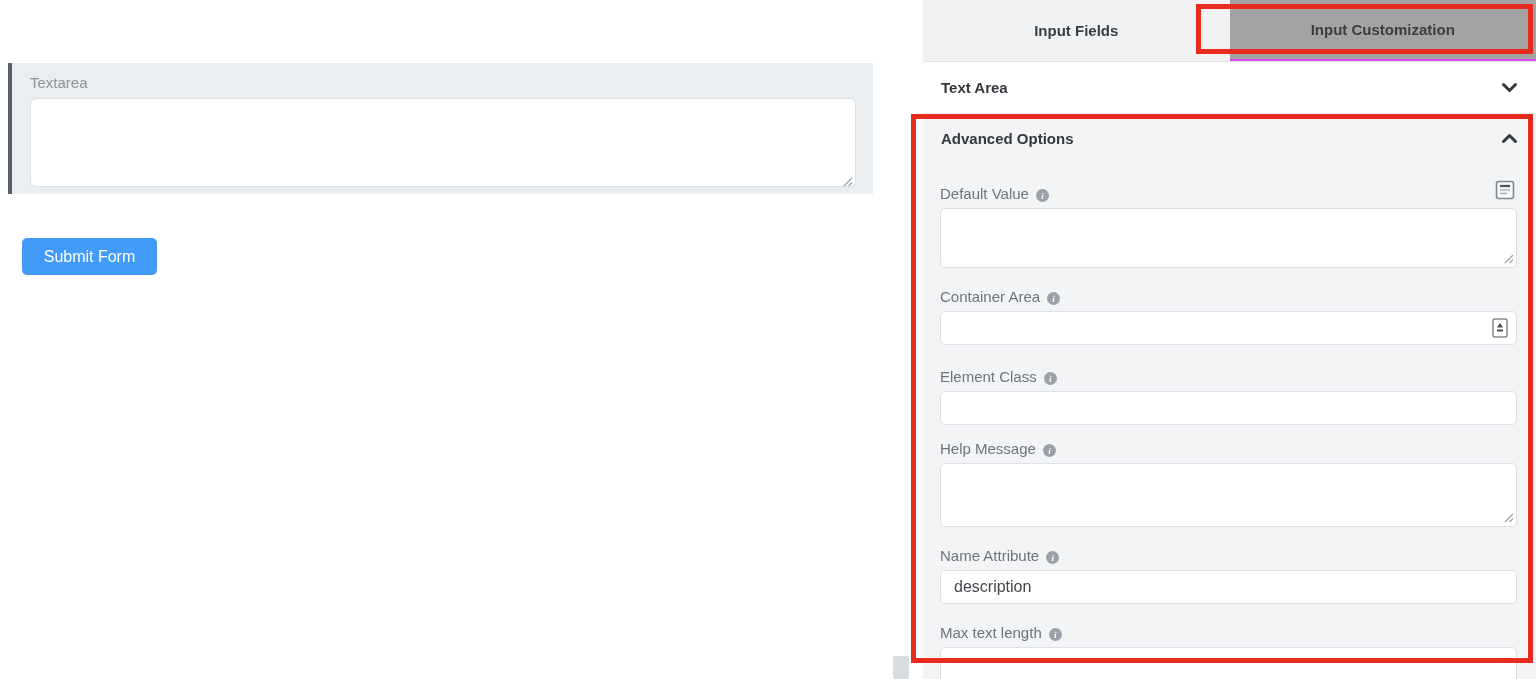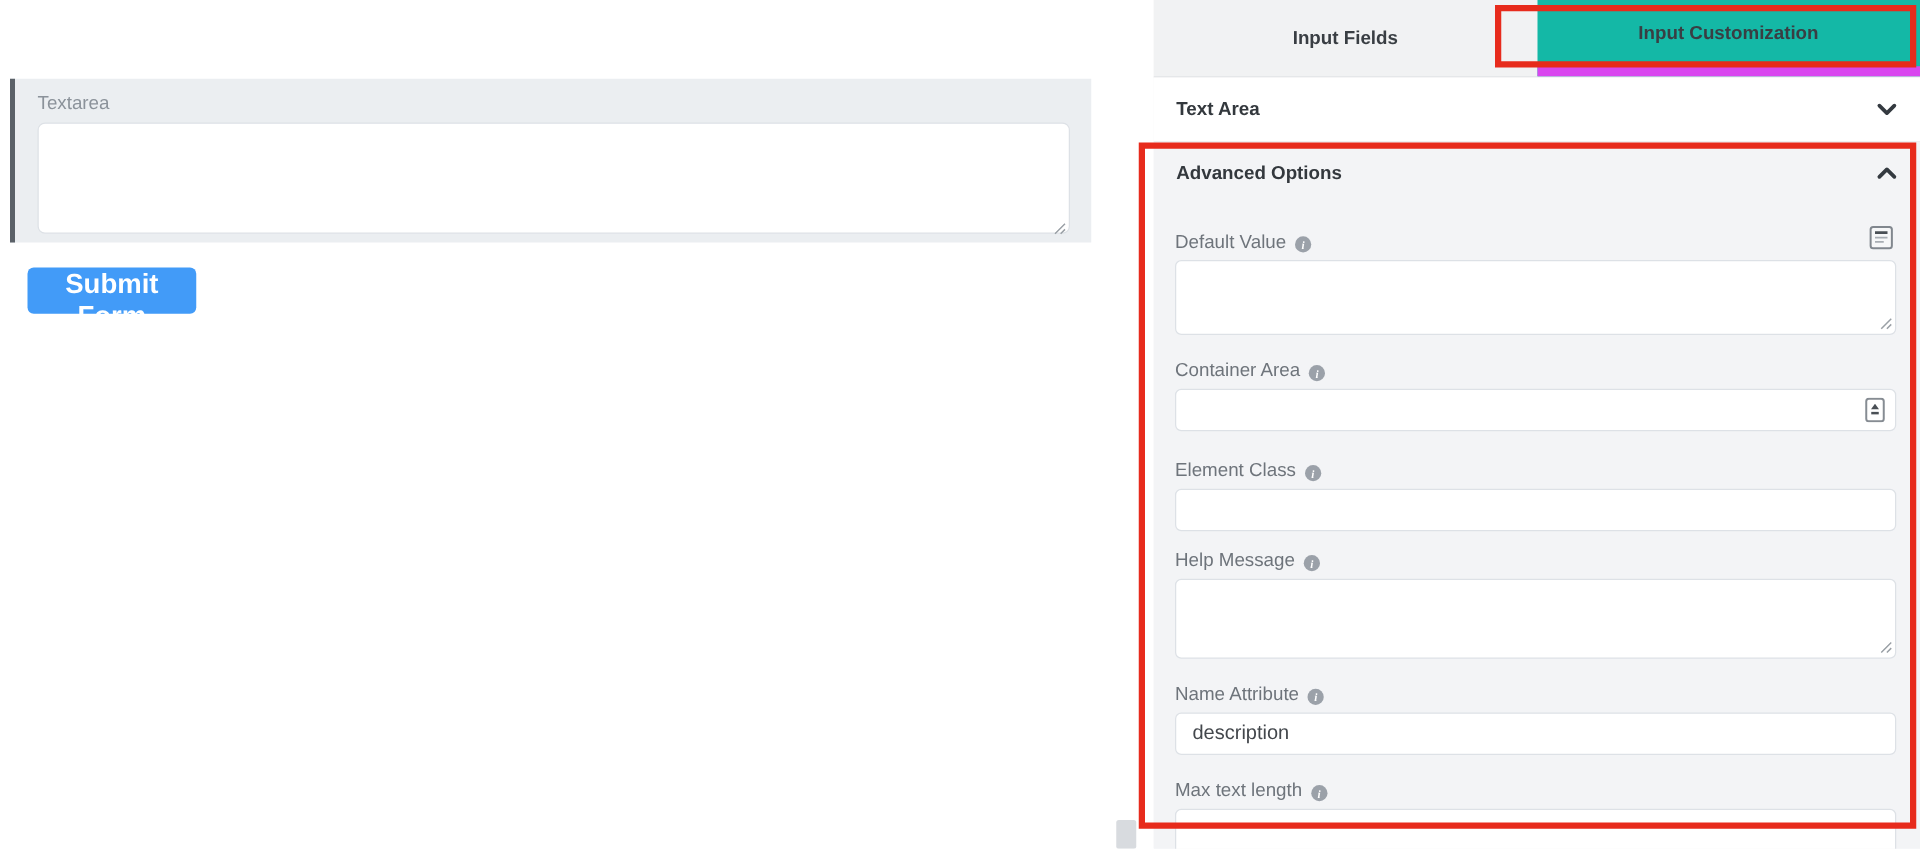--- a/index.html
+++ b/index.html
@@ -11,31 +11,31 @@
   .preview-field { position:absolute; left:8px; top:63px; width:865px; height:131px;
                    background:#ebeef1; border-left:4px solid #5b6168; }
   .preview-field .plabel { display:block; padding:11px 0 7px 18px; color:#8b929a; font-size:15px; }
   .tawrap { position:relative; }
   .preview-field .tawrap { margin-left:18px; width:826px; }
   textarea.ctl, input.ctl { width:100%; background:#fff; border:1px solid #dde1e6;
                    border-radius:6px; resize:none; outline:none;
                    font-family:inherit; font-size:16px; color:#43474c; }
   .preview-field textarea.ctl { height:89px; }
   .rsz { position:absolute; right:3px; bottom:4px; pointer-events:none; }
-  .submit-btn { position:absolute; left:22px; top:214px; width:135px; height:37px;
+  .submit-btn { position:absolute; left:22px; top:238px; width:135px; height:37px;
                 background:#429bf8; color:#fff; border:none; border-radius:5px;
-                font-size:22px; font-family:inherit; cursor:pointer;font-weight:bold; }
+                font-size:16px; font-family:inherit; cursor:pointer; }
 
   
   .panel { position:absolute; left:923px; top:0; width:613px; height:679px; background:#f3f4f6; }
   .tabbar { position:absolute; left:0; top:0; width:613px; height:62px; display:flex;
             background:#f1f2f3; border-bottom:1px solid #e1e3e6; }
   .tab { flex:1; display:flex; align-items:center; justify-content:center;
          font-size:15px; font-weight:700; color:#393e43; cursor:pointer; }
-  .tab.active { background:#14b8a6; border-bottom:8px solid #d946ef; }
+  .tab.active { background:#a3a3a3; border-bottom:2px solid #d946ef; }
   .acc-row { position:absolute; left:0; top:62px; width:613px; height:52px; background:#fff;
              border-bottom:1px solid #e8eaed; display:flex; align-items:center;
              justify-content:space-between; padding:12px 18px; cursor:pointer; }
   .acc-title { font-size:15px; font-weight:700; color:#33383d; }
   .adv { position:absolute; left:0; top:114px; width:613px; height:565px; background:#f3f4f6; }
   .adv-header { position:absolute; left:0; top:12px; width:613px; height:24px;
                 display:flex; align-items:center; justify-content:space-between;
                 padding:0 18px; cursor:pointer; }
   .adv-header .acc-title { font-weight:700; }
   .frow { position:absolute; left:17px; width:577px; }

